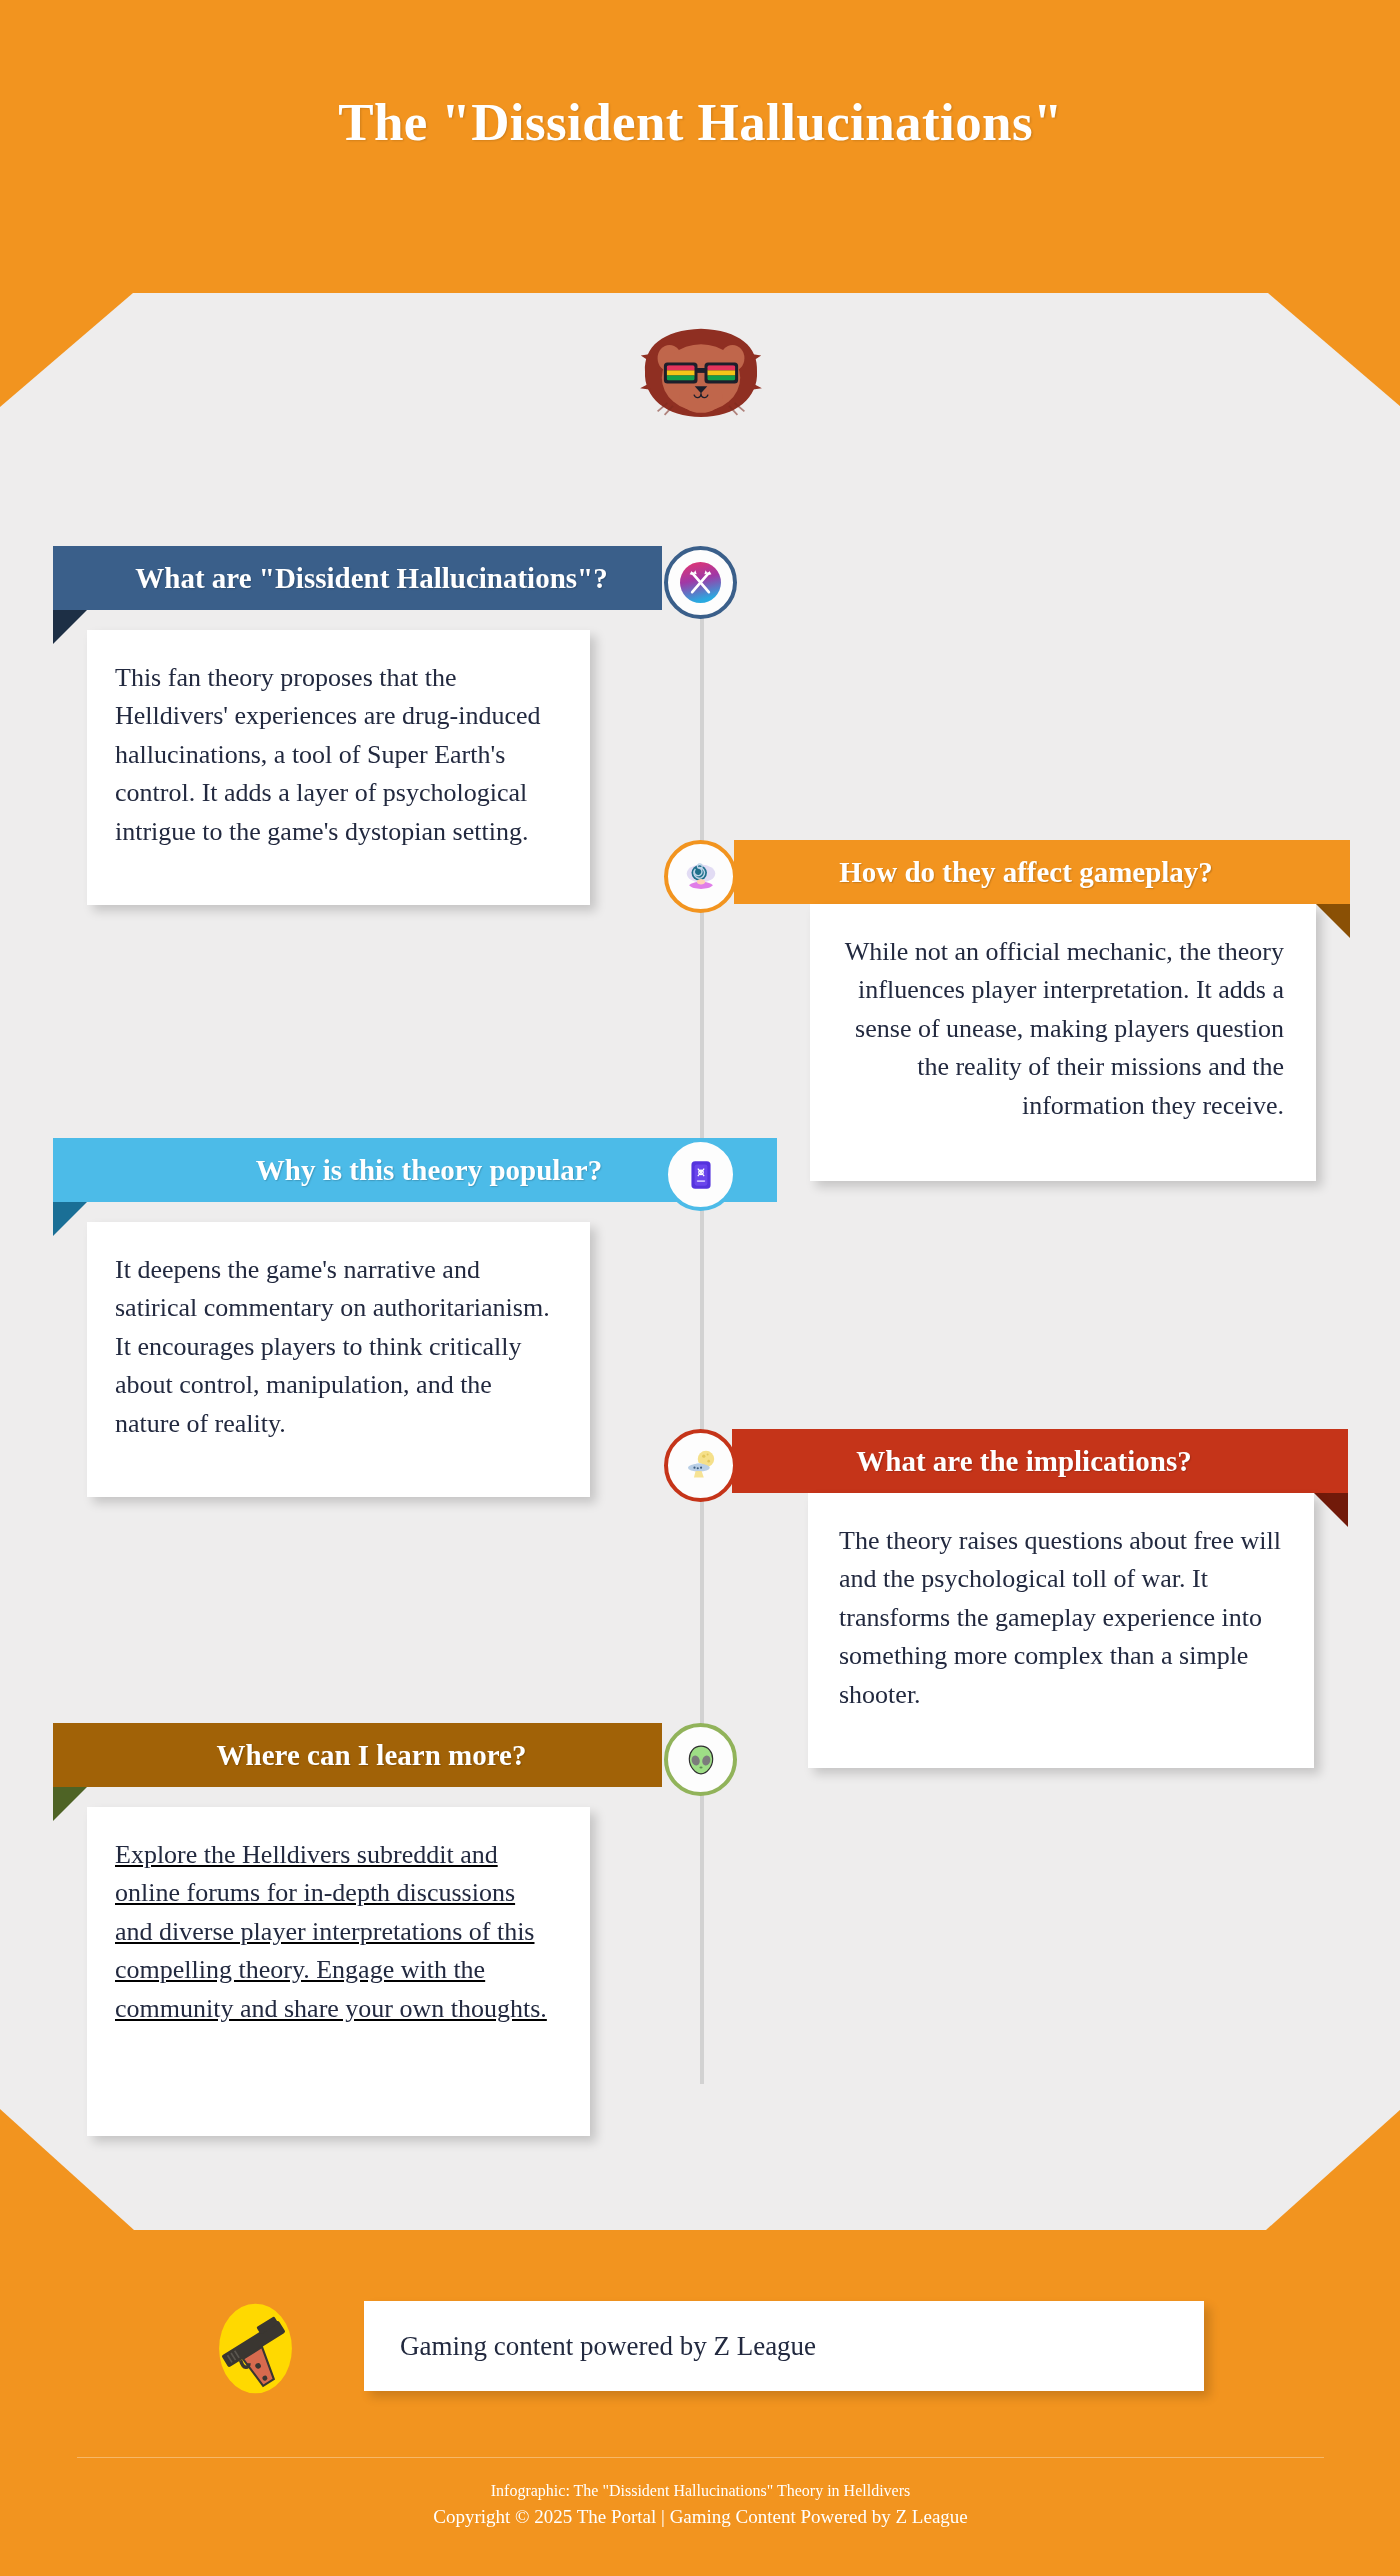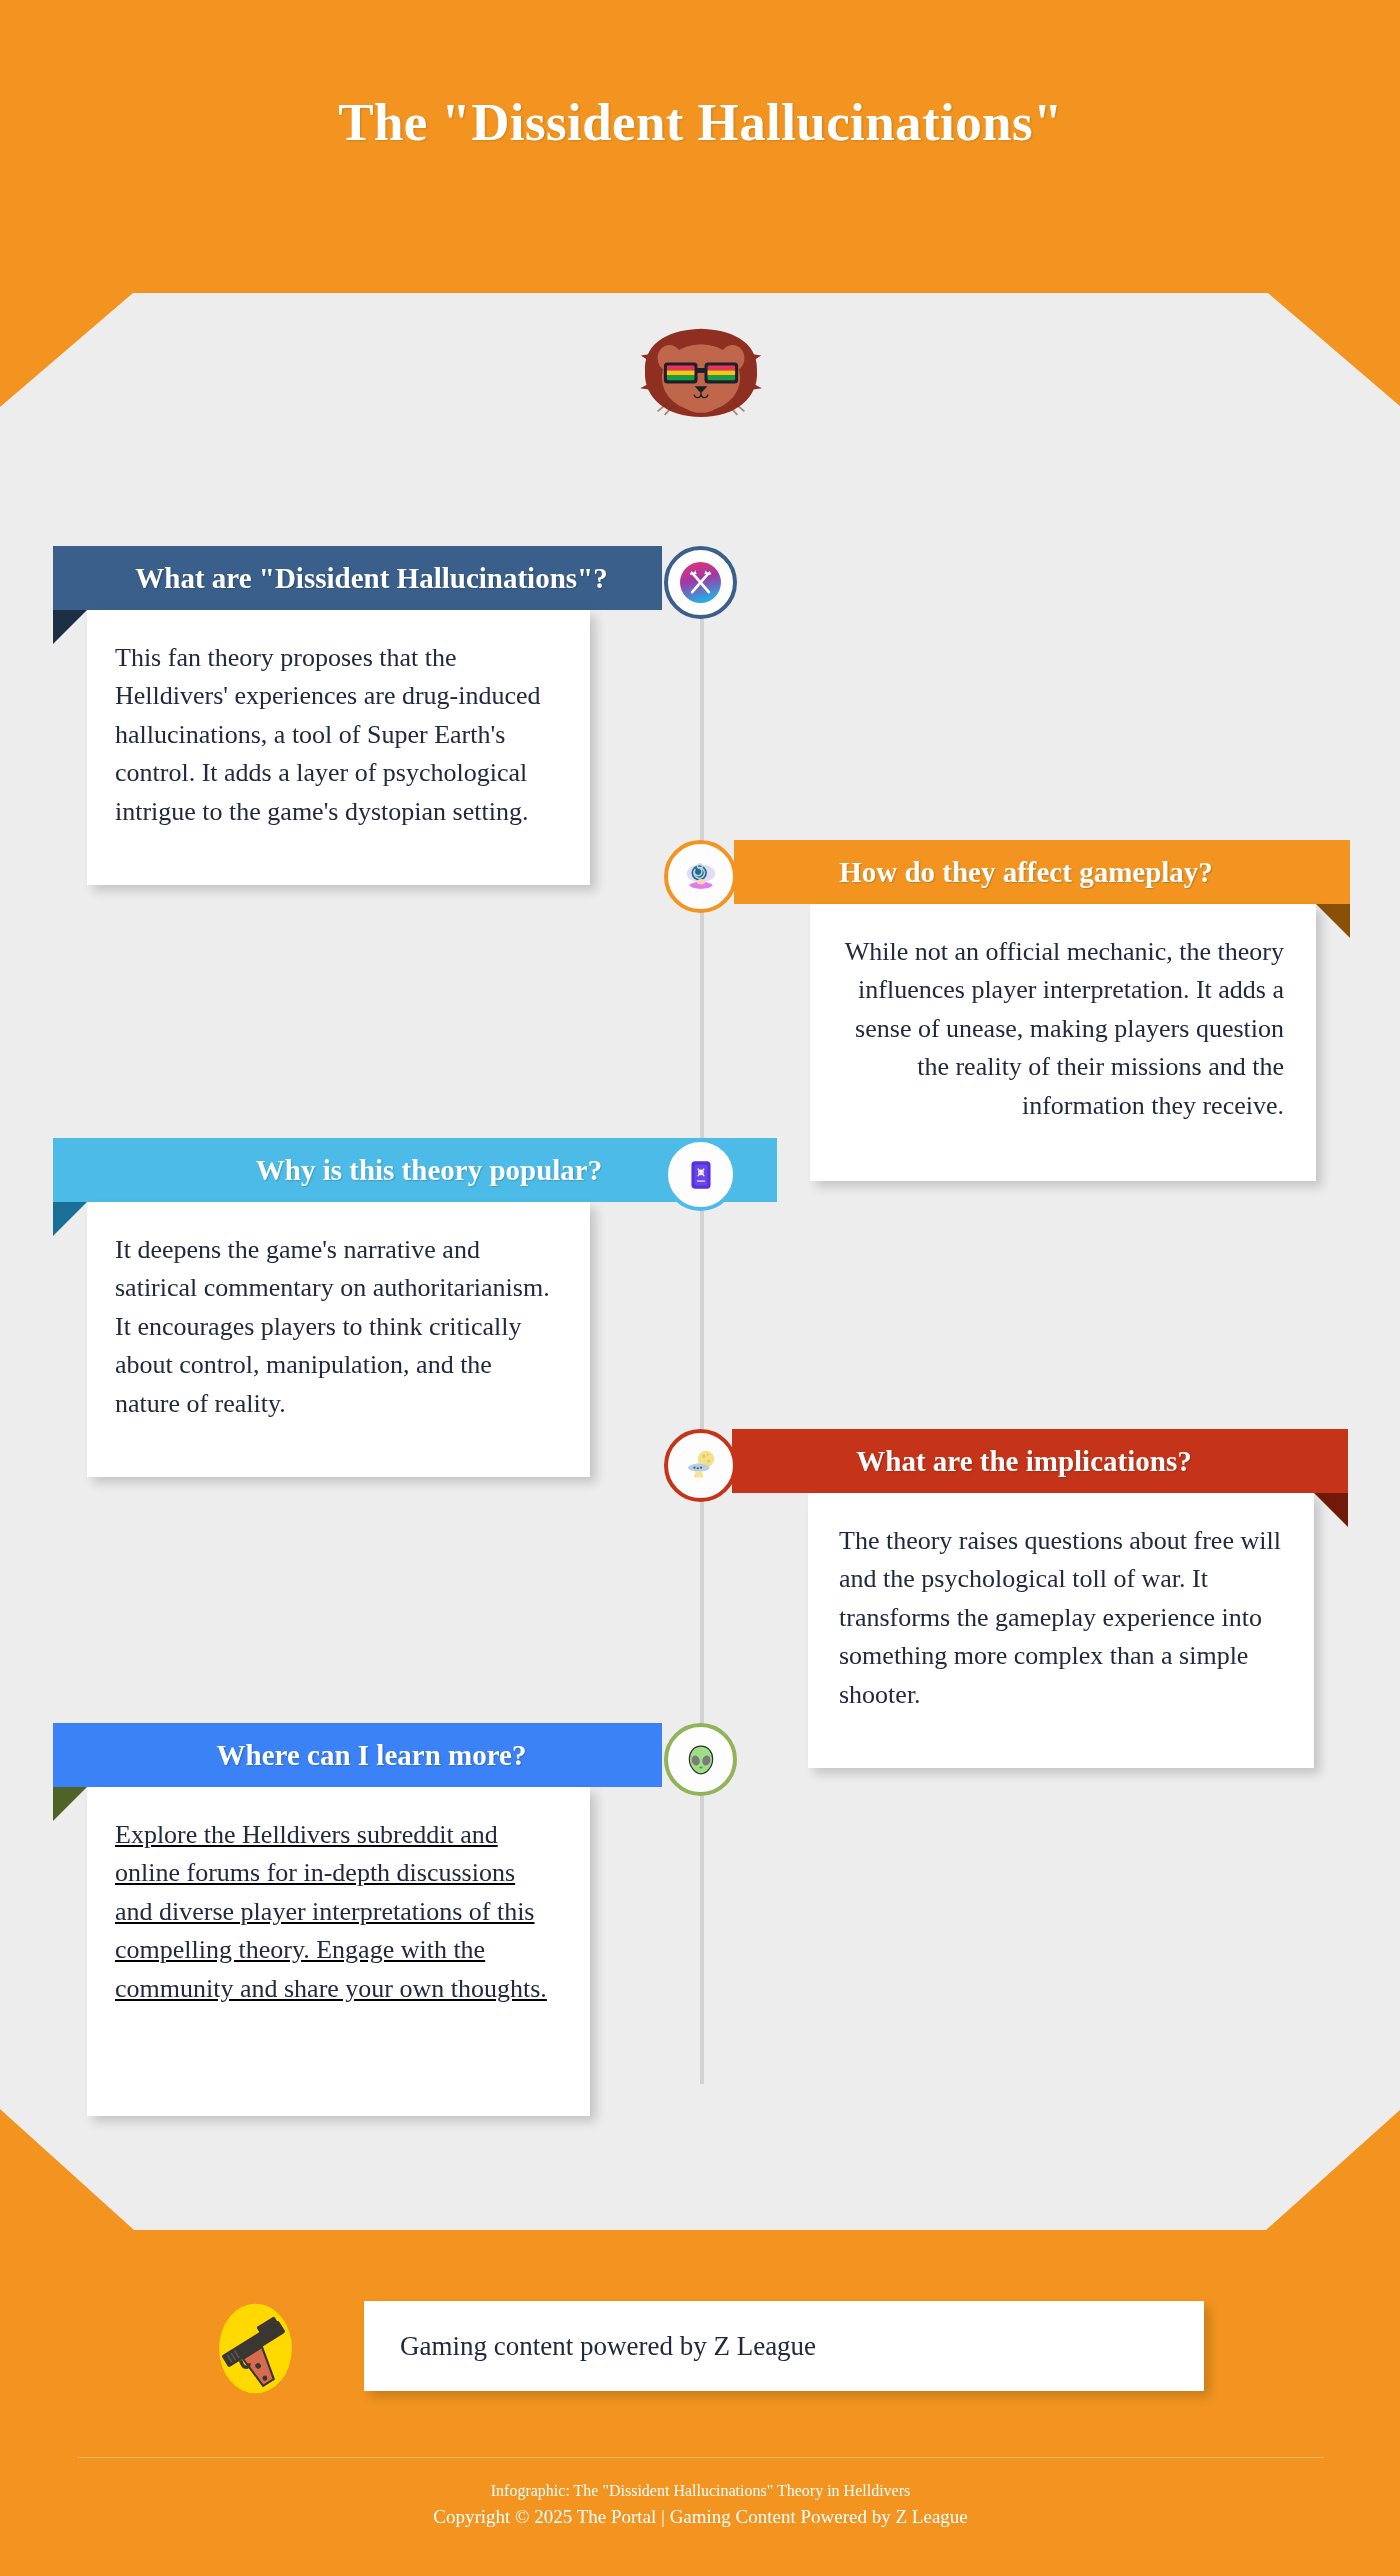--- a/index.html
+++ b/index.html
@@ -132,21 +132,21 @@
   }
   .card-text {
     font-family: "Liberation Serif", "DejaVu Serif", serif;
     font-size: 26px;
     line-height: 1.48;
     color: #22293f;
   }
 
   
   .sec-left .ribbon  { padding-left: 28px; justify-content: center; }
-  .sec-left .card    { padding: 29px 36px 34px 28px; }
+  .sec-left .card    { padding: 29px 36px 34px 28px; margin-top: 20px; }
 
   
   .sec-right .ribbon { padding-right: 32px; justify-content: center; }
   .sec-right .card   { padding: 29px 32px 34px 31px; }
 
   
   .badge {
     position: absolute;
     width: 73px;
     height: 73px;
@@ -353,21 +353,21 @@
       <path d="M20 34 C20 25 38 25 38 34 Z" fill="#cfe2f5"></path>
       <ellipse cx="29" cy="36" rx="20" ry="7" fill="#b9cfe6"></ellipse>
       <circle cx="21" cy="36" r="2" fill="#3d5d80"></circle>
       <circle cx="27" cy="37" r="2" fill="#3d5d80"></circle>
       <circle cx="33" cy="36" r="2" fill="#3d5d80"></circle>
       <path d="M23 42 L20 54 L38 54 L34 42 Z" fill="#f5e08a" opacity="0.9"></path>
     </svg>
   </div>
 
   <div class="section sec-left" style="left:53px; top:1723px; width:609px;">
-    <div class="ribbon" style="background:#3b82f6; width:609px;">
+    <div class="ribbon" style="background:#a16207; width:609px;">
       <span class="ribbon-label">Where can I learn more?</span>
     </div>
     <div class="fold" style="left:0; top:64px; border-left:34px solid #4e6325; border-bottom:34px solid transparent;"></div>
     <div class="card" style="margin-left:34px; width:503px; min-height:329px;text-decoration:underline;">
       <div class="card-text">Explore the Helldivers subreddit and online forums for in-depth discussions and diverse player interpretations of this compelling theory. Engage with the community and share your own thoughts.</div>
     </div>
   </div>
   <div class="badge" style="left:664px; top:1723px; border:4.9px solid #91b35a;">
     <svg viewBox="0 0 64 64" width="34" height="34" aria-hidden="true">
       <path d="M32 6 C46 6 54 18 54 30 C54 44 43 58 32 58 C21 58 10 44 10 30 C10 18 18 6 32 6 Z" fill="#9ede86" stroke="#2e2e2e" stroke-width="2.2"></path>

